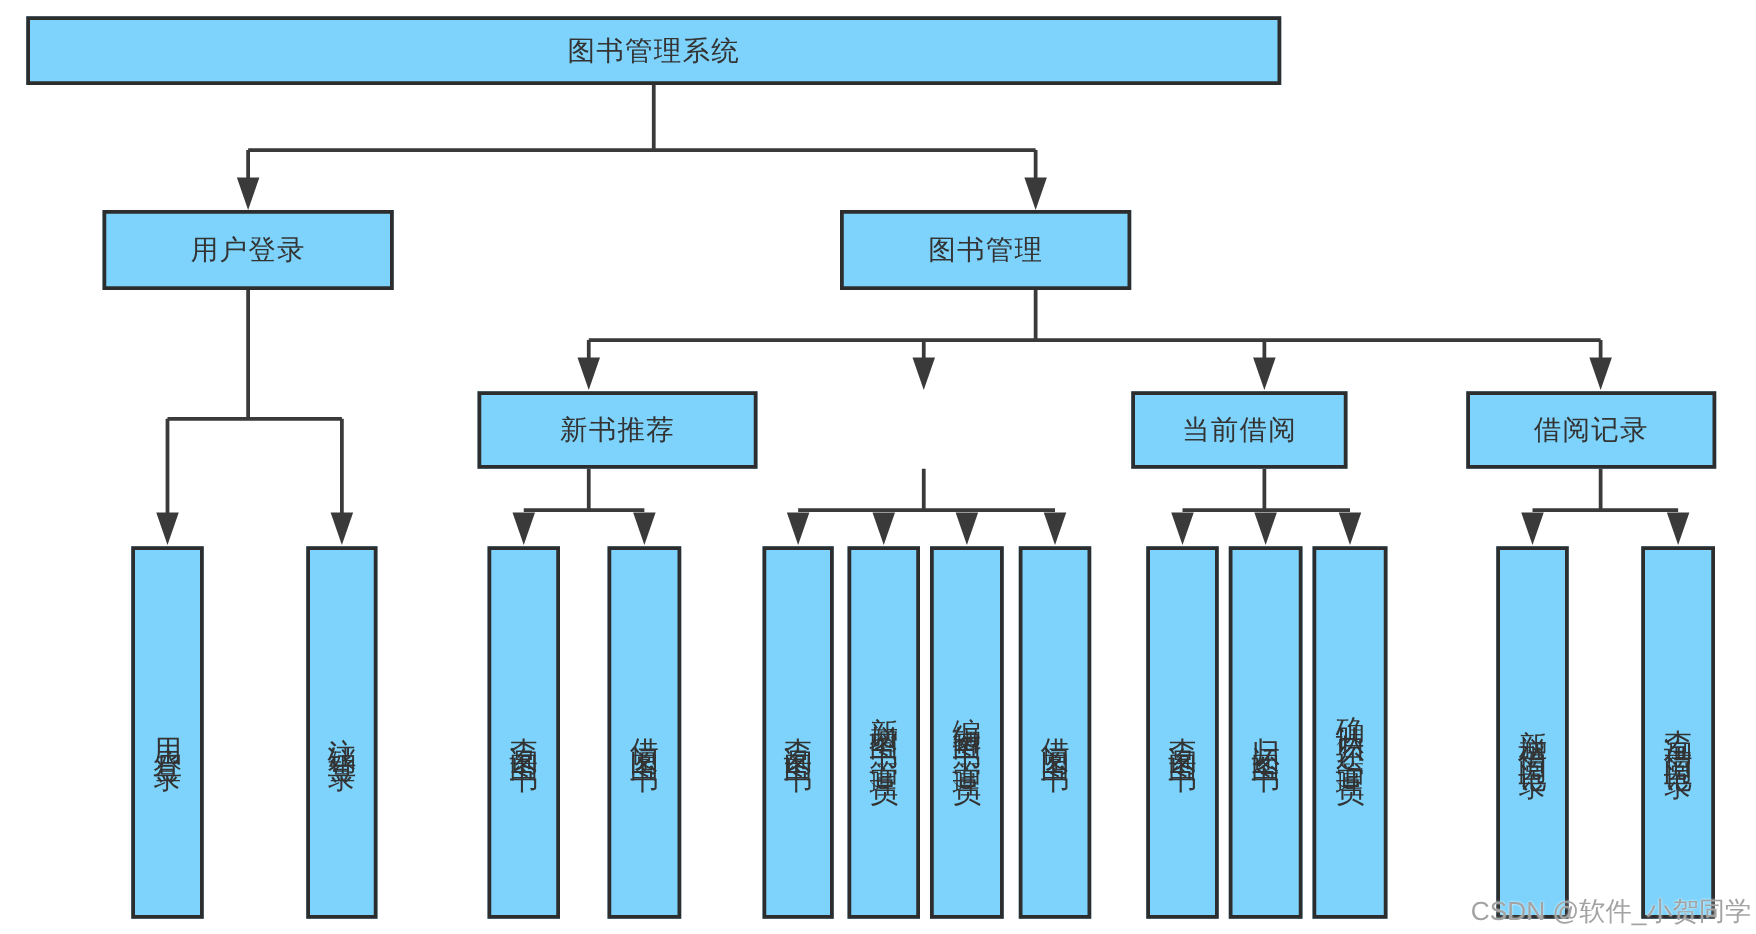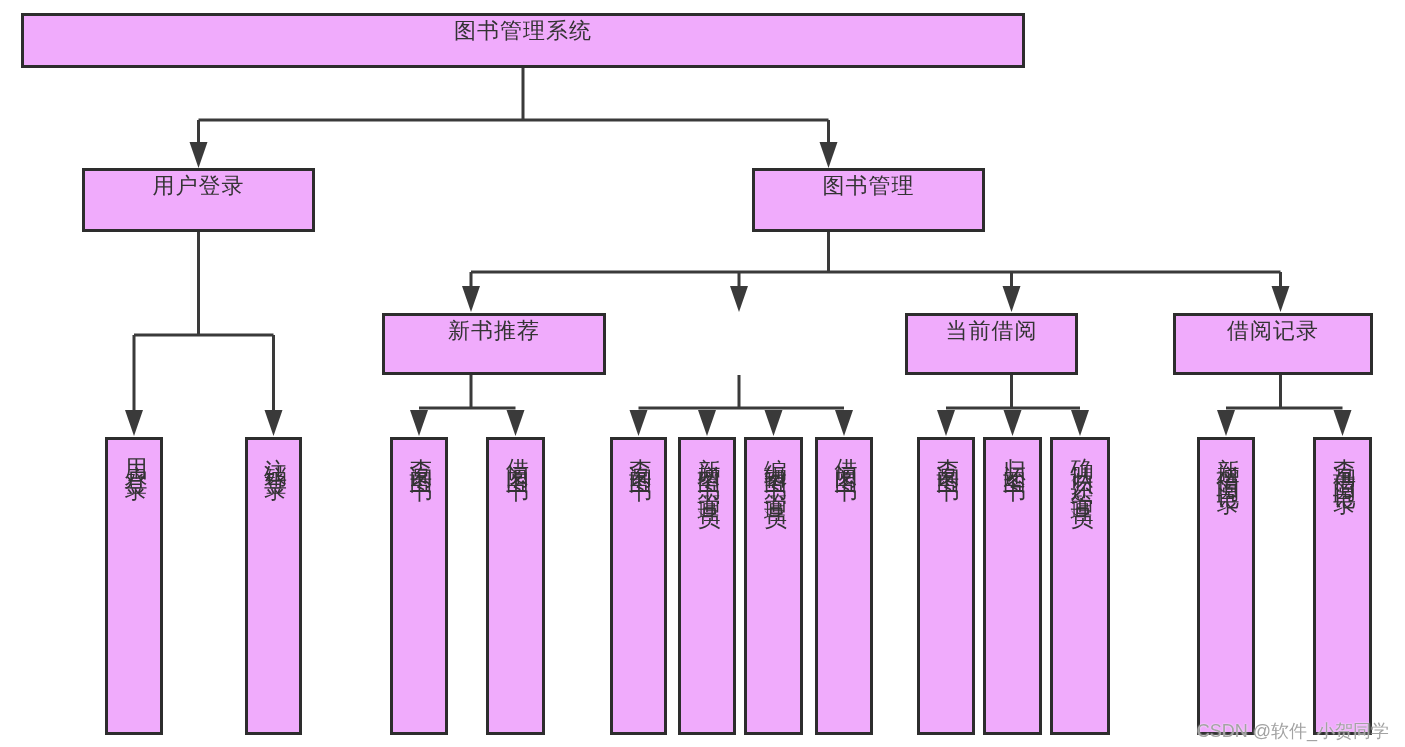--- a/index.html
+++ b/index.html
@@ -16,44 +16,43 @@
     position:relative;
     width:1405px;height:747px;
     background:var(--background);
     overflow:hidden;
   }
   svg.edges{position:absolute;left:0;top:0;width:1405px;height:747px;}
   .edge{stroke:var(--line);stroke-width:3;fill:none;}
   .arrow{fill:var(--line);stroke:none;}
   .box{
     position:absolute;
-    background:#f0abfc;
+    background:#7dd3fc;
     border:3px solid var(--border);
-    display:flex;align-items:flex-start;justify-content:center;
+    display:flex;align-items:center;justify-content:center;
     text-align:center;
-    font-family:Liberation Mono, monospace;
   }
   .box .hlabel{
     font-size:22px;
     color:var(--text);
     letter-spacing:1px;
     white-space:nowrap;
   }
   .box.leaf .vlabel{
     writing-mode:vertical-rl;
     text-orientation:mixed;
     font-size:23px;
     letter-spacing:7px;
     color:var(--text);
     line-height:1;
   }
   .watermark{
     position:absolute;
-    right:16px;bottom:4px;
-    font-size:18px;
+    right:4px;bottom:4px;
+    font-size:21px;
     color:var(--watermark);
     text-shadow:0 0 2px rgba(255,255,255,.9);
     white-space:nowrap;
     z-index:5;
     margin-top:29px;
   }
 </style>
 </head>
 <body>
 
@@ -108,21 +107,21 @@
     </g>
   </svg>
 
   <div class="box" style="left:21px;top:13px;width:1004px;height:55px">
     <span class="hlabel">图书管理系统</span>
   </div>
 
   <div class="box" style="left:82px;top:168px;width:233px;height:64px">
     <span class="hlabel">用户登录</span>
   </div>
-  <div class="box" style="left:752px;top:168px;width:233px;height:64px">
+  <div class="box" style="left:672px;top:168px;width:233px;height:64px">
     <span class="hlabel">图书管理</span>
   </div>
 
   <div class="box" style="left:382px;top:313px;width:224px;height:62px">
     <span class="hlabel">新书推荐</span>
   </div>
   <div class="box" style="left:905px;top:313px;width:173px;height:62px">
     <span class="hlabel">当前借阅</span>
   </div>
   <div class="box" style="left:1173px;top:313px;width:200px;height:62px">

